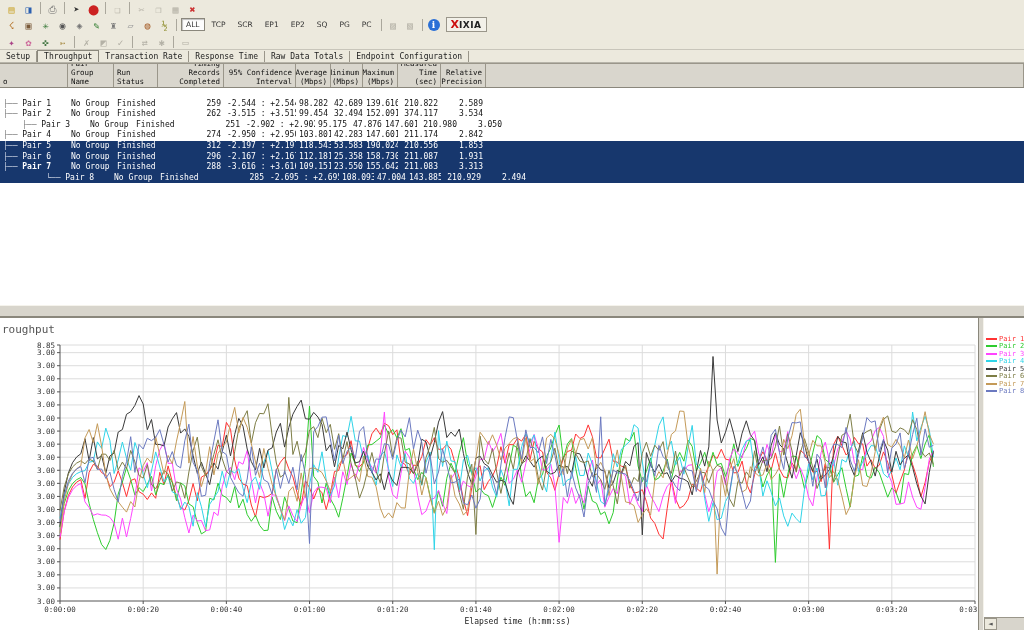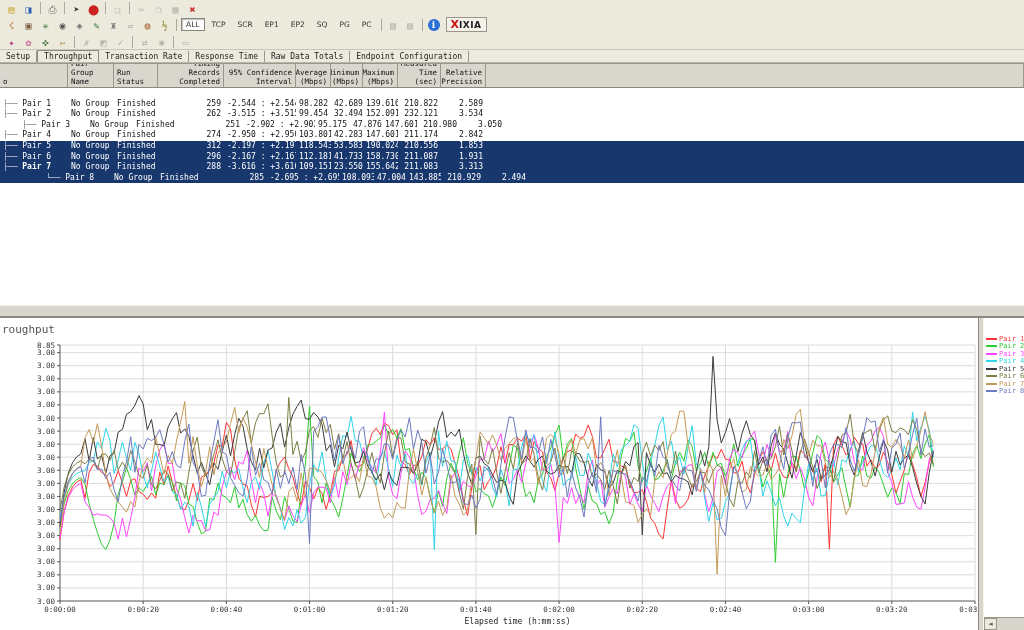--- a/index.html
+++ b/index.html
@@ -224,21 +224,21 @@
       </div>
       <div class="grow">
         <div class="gcell" style="width: 68px; flex: 0 0 auto;"><span class="tree-glyph">├──</span><span> Pair 2</span></div>
         <div class="gcell" style="width: 46px; flex: 0 0 auto;">No Group</div>
         <div class="gcell" style="width: 44px; flex: 0 0 auto;">Finished</div>
         <div class="gcell r" style="width: 66px; flex: 0 0 auto;">262</div>
         <div class="gcell r" style="width: 72px; flex: 0 0 auto;">-3.515 : +3.515</div>
         <div class="gcell r" style="width: 35px; flex: 0 0 auto;">99.454</div>
         <div class="gcell r" style="width: 32px; flex: 0 0 auto;">32.494</div>
         <div class="gcell r" style="width: 35px; flex: 0 0 auto;">152.091</div>
-        <div class="gcell r" style="width: 43px; flex: 0 0 auto;">232.121</div>
+        <div class="gcell r" style="width: 43px; flex: 0 0 auto;">374.117</div>
         <div class="gcell r" style="width: 45px; flex: 0 0 auto;">3.534</div>
         <div class="gcell" style="flex: 1 1 0%;"></div>
       </div>
       <div class="grow">
         <div class="gcell" style="width: 68px; flex: 0 0 auto; margin-left: 19px;"><span class="tree-glyph">├──</span><span> Pair 3</span></div>
         <div class="gcell" style="width: 46px; flex: 0 0 auto;">No Group</div>
         <div class="gcell" style="width: 44px; flex: 0 0 auto;">Finished</div>
         <div class="gcell r" style="width: 66px; flex: 0 0 auto;">251</div>
         <div class="gcell r" style="width: 72px; flex: 0 0 auto;">-2.902 : +2.902</div>
         <div class="gcell r" style="width: 35px; flex: 0 0 auto;">95.175</div>
@@ -274,21 +274,21 @@
         <div class="gcell r" style="width: 45px; flex: 0 0 auto;">1.853</div>
         <div class="gcell" style="flex: 1 1 0%;"></div>
       </div>
       <div class="grow sel">
         <div class="gcell" style="width: 68px; flex: 0 0 auto;"><span class="tree-glyph">├──</span><span> Pair 6</span></div>
         <div class="gcell" style="width: 46px; flex: 0 0 auto;">No Group</div>
         <div class="gcell" style="width: 44px; flex: 0 0 auto;">Finished</div>
         <div class="gcell r" style="width: 66px; flex: 0 0 auto;">296</div>
         <div class="gcell r" style="width: 72px; flex: 0 0 auto;">-2.167 : +2.167</div>
         <div class="gcell r" style="width: 35px; flex: 0 0 auto;">112.181</div>
-        <div class="gcell r" style="width: 32px; flex: 0 0 auto;">41.733</div>
+        <div class="gcell r" style="width: 32px; flex: 0 0 auto;">25.358</div>
         <div class="gcell r" style="width: 35px; flex: 0 0 auto;">158.730</div>
         <div class="gcell r" style="width: 43px; flex: 0 0 auto;">211.087</div>
         <div class="gcell r" style="width: 45px; flex: 0 0 auto;">1.931</div>
         <div class="gcell" style="flex: 1 1 0%;"></div>
       </div>
       <div class="grow sel">
         <div class="gcell" style="width: 68px; flex: 0 0 auto; font-weight: bold;"><span class="tree-glyph">├──</span><span> Pair 7</span></div>
         <div class="gcell" style="width: 46px; flex: 0 0 auto;">No Group</div>
         <div class="gcell" style="width: 44px; flex: 0 0 auto;">Finished</div>
         <div class="gcell r" style="width: 66px; flex: 0 0 auto;">288</div>

